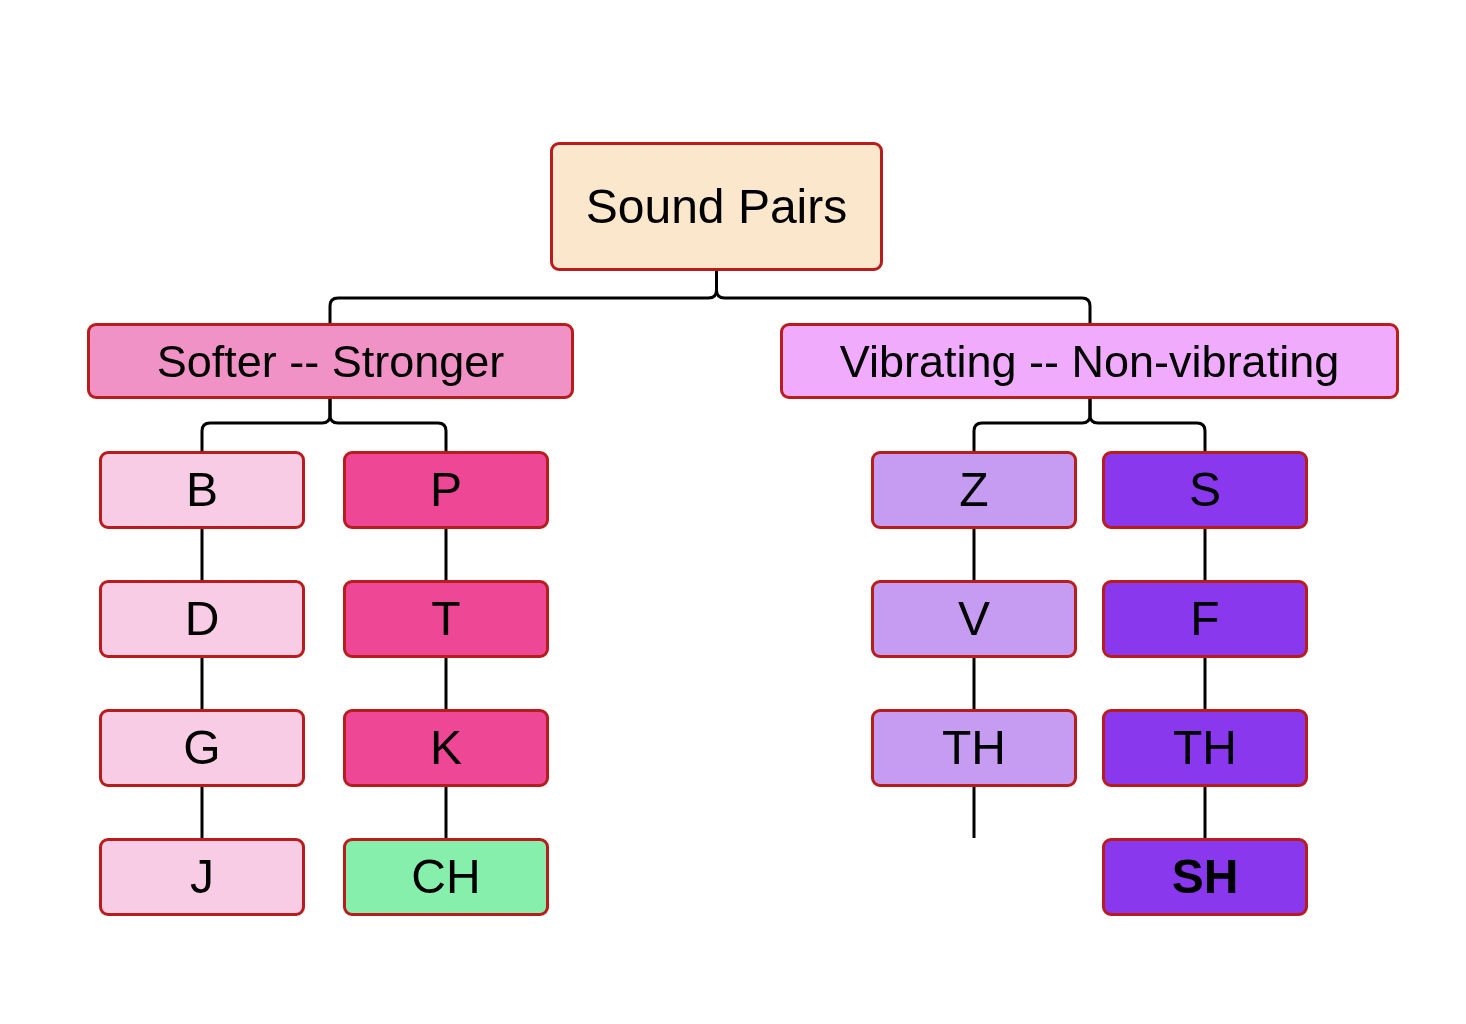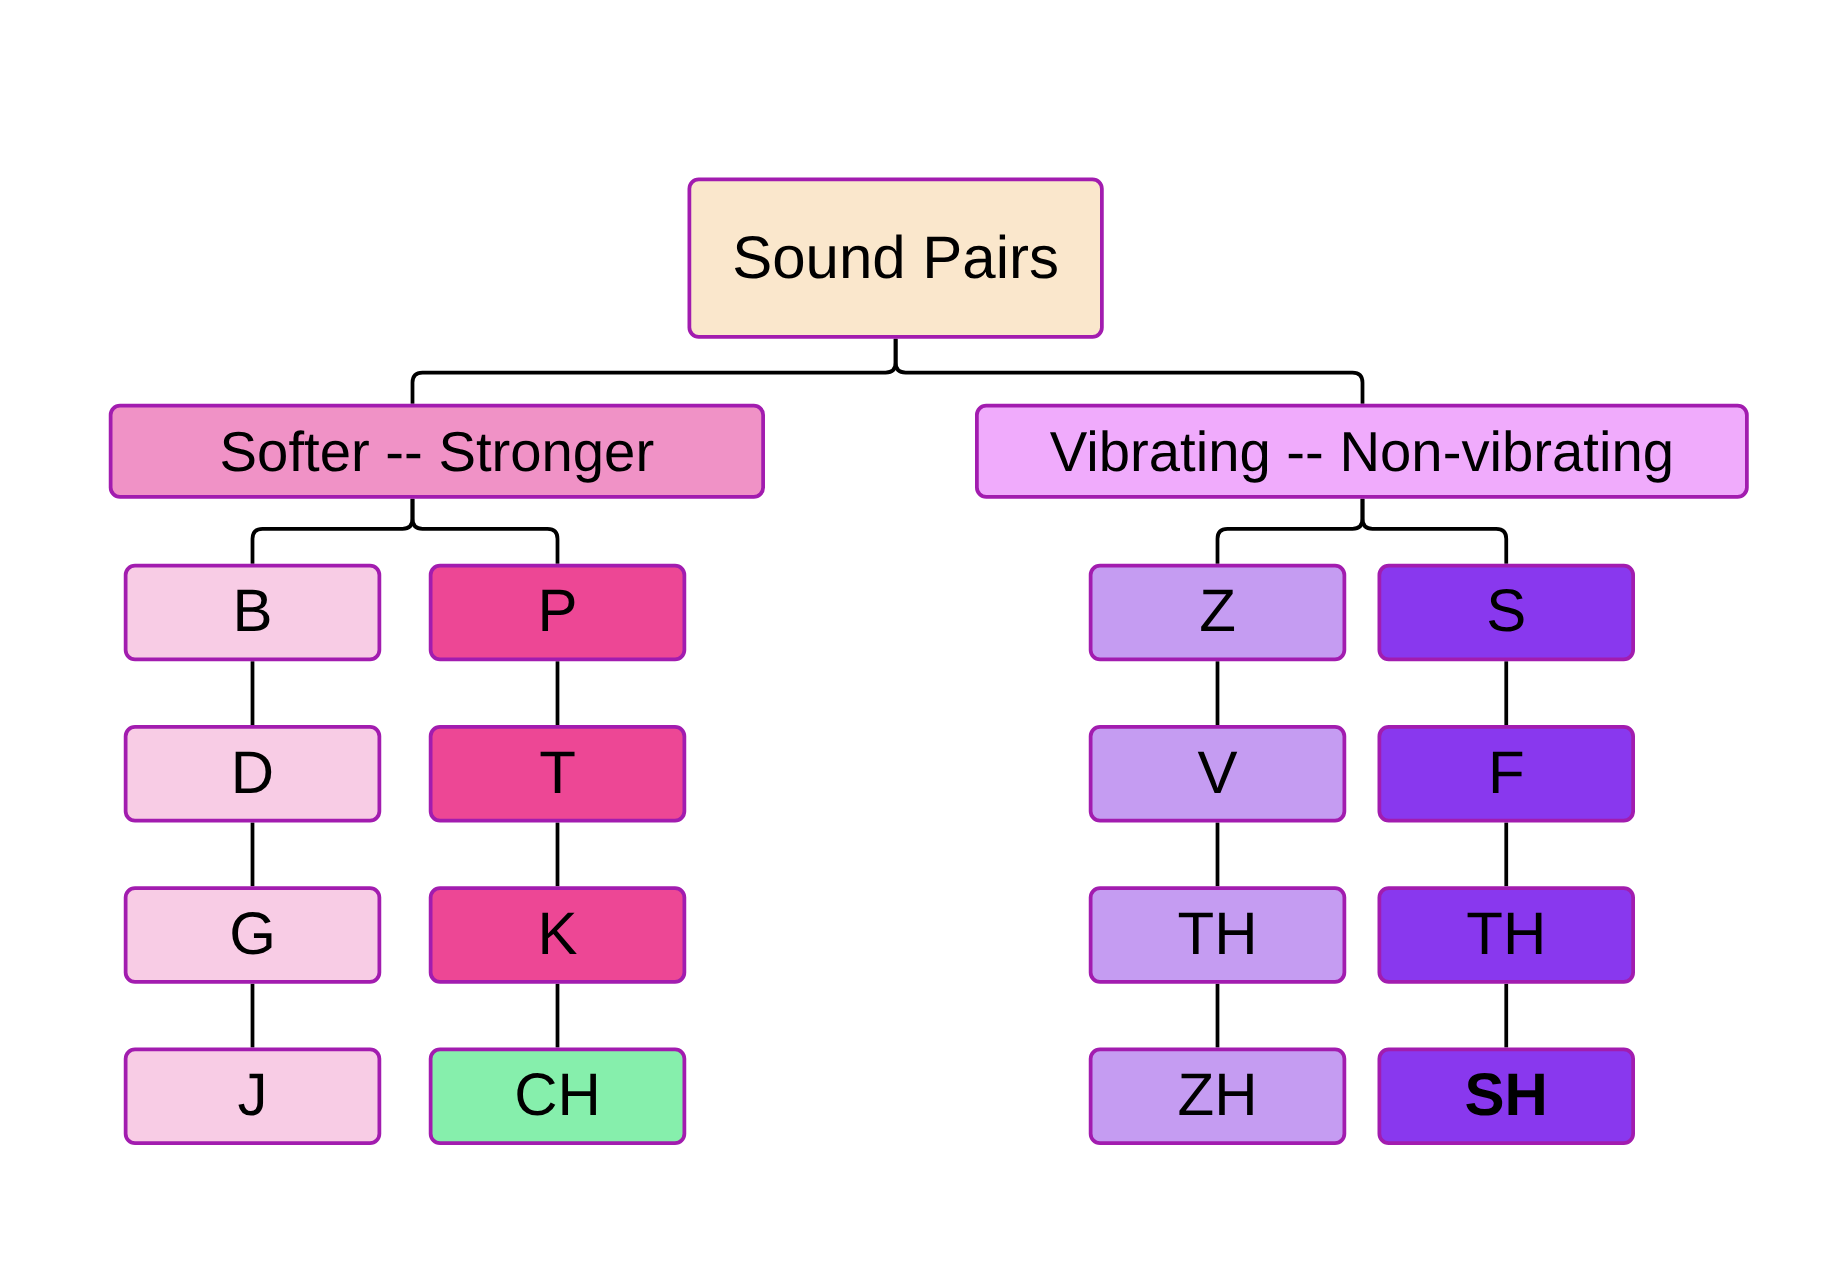--- a/index.html
+++ b/index.html
@@ -8,32 +8,32 @@
     width: 1466px;
     height: 1024px;
     background: #ffffff;
     font-family: "Liberation Sans", sans-serif;
     color: #000000;
     overflow: hidden;
   }
   .node {
     position: absolute;
     box-sizing: border-box;
-    border: 3px solid #a21caf;
+    border: 3px solid #b91c1c;
     border-radius: 9px;
     display: flex;
     align-items: center;
     justify-content: center;
     text-align: center;
     color: #000000;
     line-height: 1;
   }
   .root-node   { left: 550px; top: 142px; width: 333px; height: 129px; font-size: 48px; }
   .branch-node { top: 323px; height: 76px; font-size: 45px; }
-  .branch-left  { left: 87px;  width: 525px; }
+  .branch-left  { left: 87px;  width: 487px; }
   .branch-right { left: 780px; width: 619px; }
   .leaf { width: 206px; height: 78px; font-size: 48px; }
   .colL1 { left: 99px;   }
   .colL2 { left: 343px;  }
   .colR1 { left: 871px;  }
   .colR2 { left: 1102px; }
   .row1 { top: 451px; }
   .row2 { top: 580px; }
   .row3 { top: 709px; }
   .row4 { top: 838px; }
@@ -90,20 +90,19 @@
   <div class="node leaf colL1 row4" style="background: rgb(248, 204, 229);">J</div>
 
   <div class="node leaf colL2 row1" style="background: rgb(237, 71, 149);">P</div>
   <div class="node leaf colL2 row2" style="background: rgb(237, 71, 149);">T</div>
   <div class="node leaf colL2 row3" style="background: rgb(237, 71, 149);">K</div>
   <div class="node leaf colL2 row4" style="background: #86efac;">CH</div>
 
   <div class="node leaf colR1 row1" style="background: rgb(197, 156, 242);">Z</div>
   <div class="node leaf colR1 row2" style="background: rgb(197, 156, 242);">V</div>
   <div class="node leaf colR1 row3" style="background: rgb(197, 156, 242);">TH</div>
-  <div class="node leaf colR1 row4" style="background: rgb(197, 156, 242);">ZH</div>
 
   <div class="node leaf colR2 row1" style="background: rgb(137, 56, 238);">S</div>
   <div class="node leaf colR2 row2" style="background: rgb(137, 56, 238);">F</div>
   <div class="node leaf colR2 row3" style="background: rgb(137, 56, 238);">TH</div>
   <div class="node leaf colR2 row4" style="background: rgb(137, 56, 238); font-weight: bold;">SH</div>
 
 </div>
 
 </body></html>

